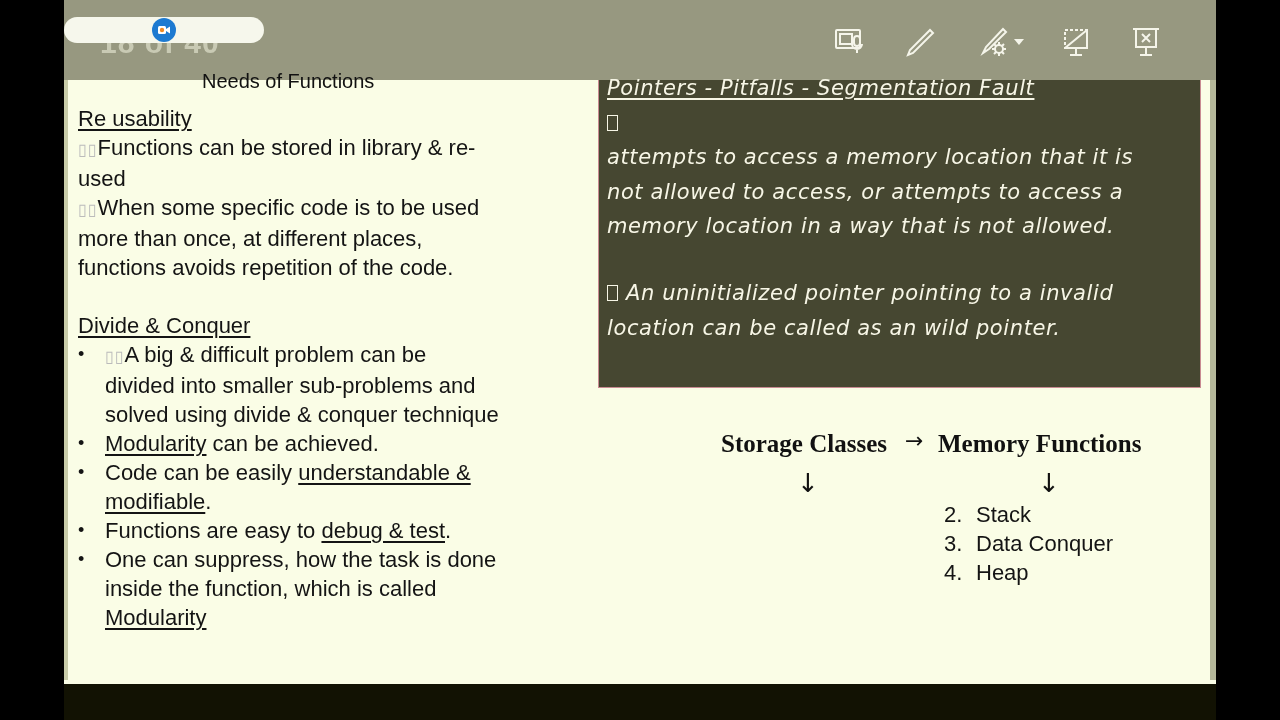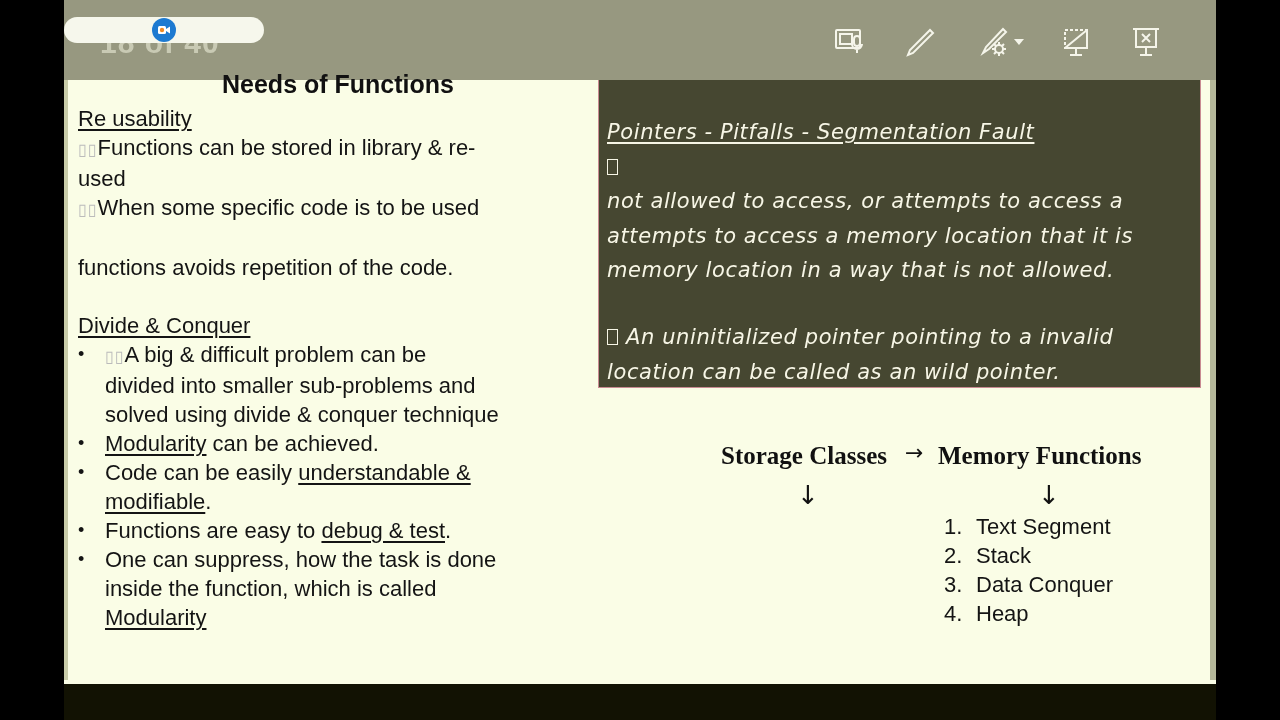--- a/index.html
+++ b/index.html
@@ -44,21 +44,21 @@
     .tool-btn {
       position: absolute; top: 24px; width: 36px; height: 36px;
       display: flex; align-items: center; justify-content: center;
       cursor: pointer;
     }
     .tool-btn svg { stroke: #f5f5ea; fill: none; stroke-width: 2; }
 
     
     .slide-title {
       position: absolute; left: 202px; top: 70px;
-      font-size: 25px; font-weight: bold; color: #111; margin-left: 20px;
+      font-size: 20px; font-weight: normal; color: #111;
     }
     .left-col {
       position: absolute; left: 78px; top: 104px; width: 520px;
       font-size: 22px; line-height: 29px; color: #141414;
     }
     .u { text-decoration: underline; text-underline-offset: 3px; }
     .sq { color: #bbb; font-size: 16px; letter-spacing: 1px; }
     .blank { height: 29px; }
     ul.bul { list-style: none; }
     ul.bul li { position: relative; padding-left: 27px; }
@@ -68,30 +68,30 @@
 
     
     .chalkboard {
       position: absolute; left: 598px; top: 80px; width: 603px; height: 308px;
       background: #464731; border: 1px solid #c98a92; border-top: none;
     }
     .chalk {
       position: absolute; left: 8px; width: 590px;
       font-family: "DejaVu Sans", sans-serif; font-size: 21px;
       line-height: 34.5px; color: #f7f6e6; letter-spacing: 0.6px;
-      font-style: italic; font-weight: 300; margin-top: 44px;
+      font-style: italic; font-weight: 300;
     }
     .chalk .h { text-decoration: underline; text-underline-offset: 3px; }
     .chalk .bx {
       display: inline-block; width: 11px; height: 16px;
       border: 1.5px solid #f7f6e6; margin-right: 8px; vertical-align: -1px;
     }
 
     
-    .diagram { position: absolute; left: 700px; top: 438px; width: 480px; height: 200px; }
+    .diagram { position: absolute; left: 700px; top: 426px; width: 480px; height: 200px; }
     .serif-h {
       position: absolute; top: 4px;
       font-family: "Liberation Serif", serif; font-size: 25px; font-weight: bold; color: #111;
     }
     .arrow { position: absolute; font-size: 26px; color: #111; font-family: "DejaVu Sans", sans-serif; }
     .sans-t { position: absolute; font-size: 22px; line-height: 29px; color: #141414; }
     .mem-list { list-style: none; }
     .mem-list li .num { display: inline-block; width: 32px; }
   </style>
 </head>
@@ -155,21 +155,21 @@
 <div class="slide-title">Needs of Functions</div>
 
 <div class="left-col">
   <div class="u">Re usability</div>
   <div>
     <span class="sq">▯▯</span><span>Functions can be stored in library &amp; re-</span><br>
     <span>used</span>
   </div>
   <div>
     <span class="sq">▯▯</span><span>When some specific code is to be used</span><br>
-    <br>
+    <span>more than once, at different places,</span><br>
     <span>functions avoids repetition of the code.</span>
   </div>
   <div class="blank"></div>
   <div class="u" style="display:inline-block">Divide &amp; Conquer</div>
   <ul class="bul">
     <li>
       <span class="sq">▯▯</span><span>A big &amp; difficult problem can be</span><br>
       <span>divided into smaller sub-problems and</span><br>
       <span>solved using divide &amp; conquer technique</span>
     </li>
@@ -188,35 +188,34 @@
       <span>inside the function, which is called</span><br>
       <span class="u">Modularity</span>
     </li>
   </ul>
 </div>
 
 <div class="chalkboard">
   <div class="chalk" style="top:-9px">
     <div class="h">Pointers - Pitfalls - Segmentation Fault</div>
     <div><span class="bx"></span></div>
+    <div>attempts to access a memory location that it is</div>
     <div>not allowed to access, or attempts to access a</div>
-    <div>attempts to access a memory location that it is</div>
     <div>memory location in a way that is not allowed.</div>
   </div>
   <div class="chalk" style="top:196px">
     <div><span class="bx"></span><span>An uninitialized pointer pointing to a invalid</span></div>
     <div>location can be called as an wild pointer.</div>
   </div>
 </div>
 
 <div class="diagram">
   <div class="serif-h" style="left:21px">Storage Classes</div>
   <div class="arrow" style="left:205px; top:2px; font-size:22px">→</div>
   <div class="serif-h" style="left:238px">Memory Functions</div>
   <div class="arrow" style="left:97px; top:42px">↓</div>
   <div class="arrow" style="left:338px; top:42px">↓</div>
   <ul class="sans-t mem-list" style="left:244px; top:74px">
-    <li><span class="num">1.</span><span>Text Segment</span></li>
     <li><span class="num">2.</span><span>Stack</span></li>
     <li><span class="num">3.</span><span>Data Conquer</span></li>
     <li><span class="num">4.</span><span>Heap</span></li>
   </ul>
 </div>
 
 </body></html>

